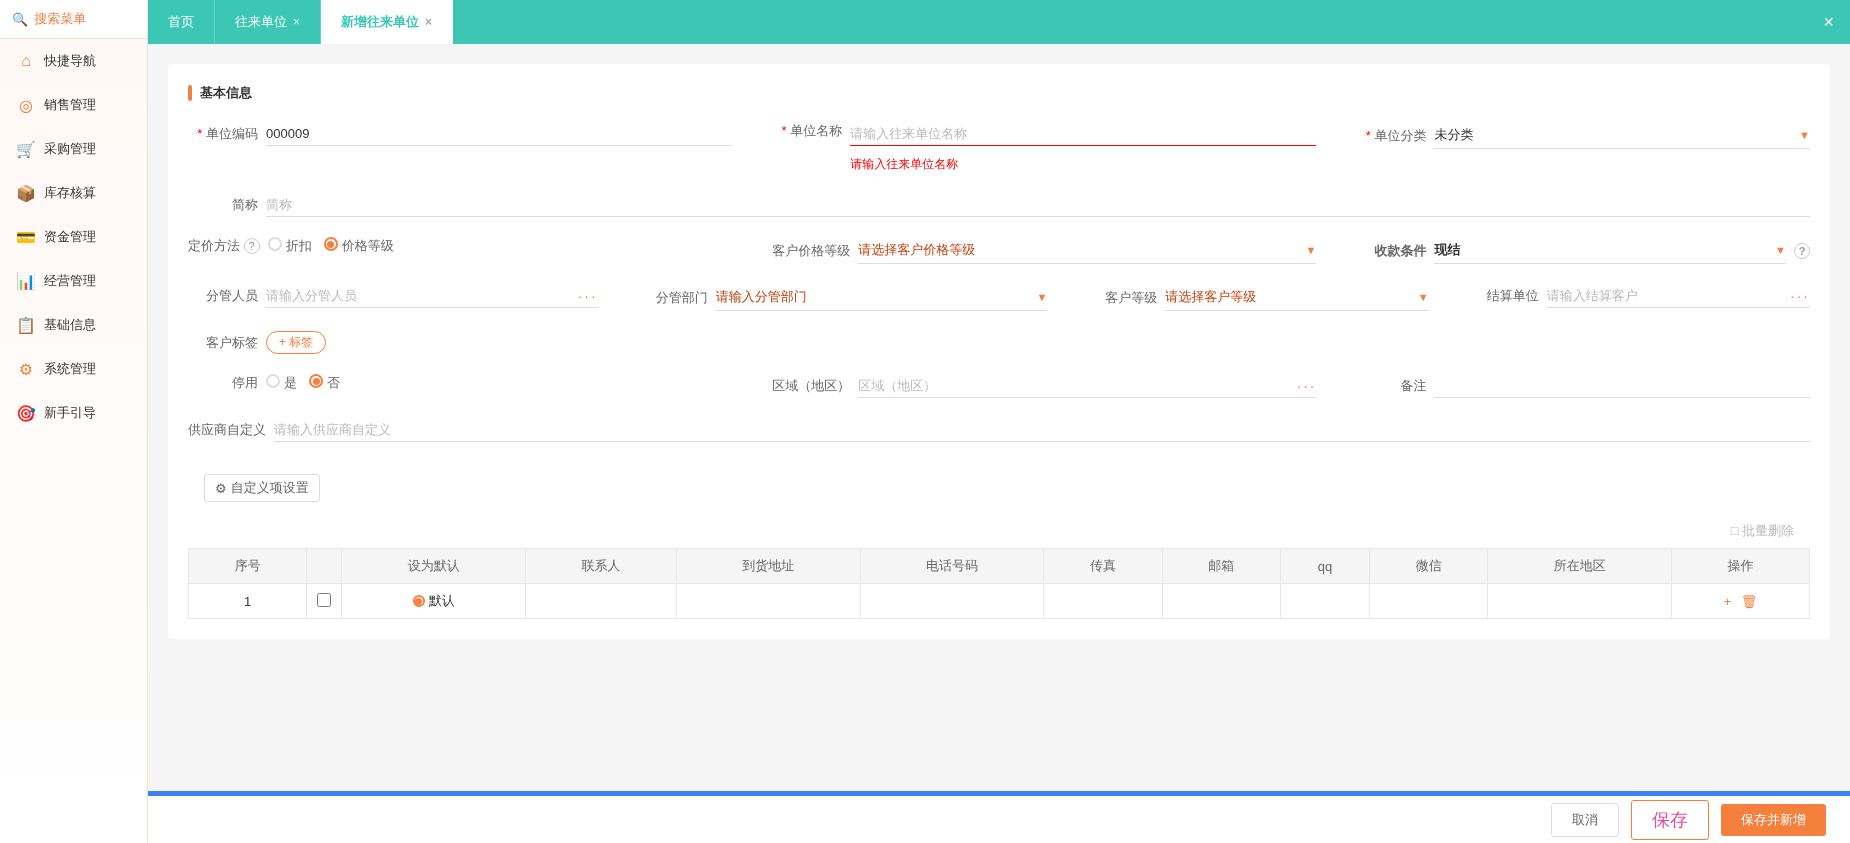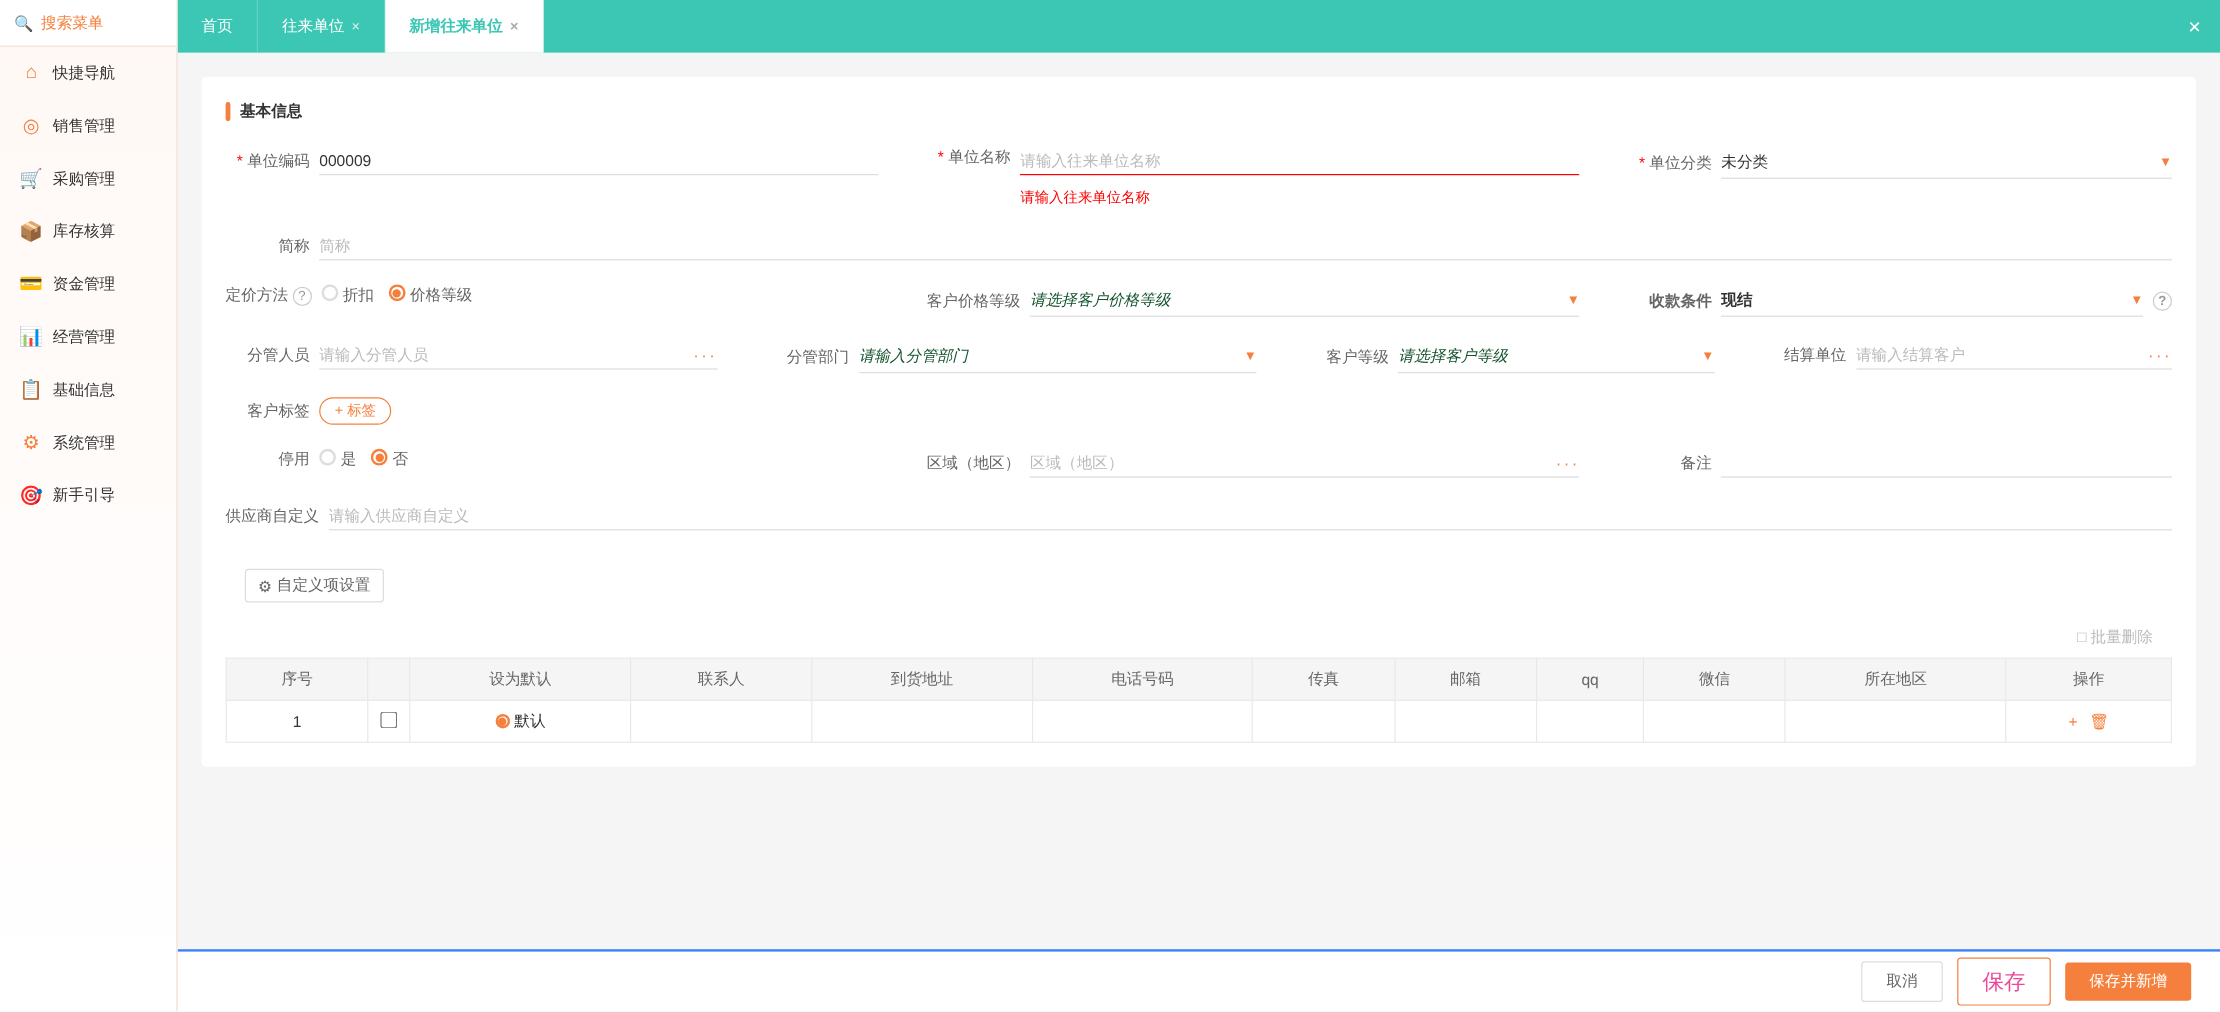--- a/index.html
+++ b/index.html
@@ -196,23 +196,22 @@
       flex: 1;
       cursor: pointer;
     }
     .form-select .select-val {
       flex: 1;
       color: #333;
       font-size: 13px;
     }
     .form-select .select-placeholder {
       flex: 1;
-      color: #14532d;
-      font-size: 13px;
-      font-style: italic;
+      color: #c2410c;
+      font-size: 13px;
     }
     .form-select .arrow { color: #f5803e; font-size: 11px; }
 
     
     .radio-group { display: flex; align-items: center; gap: 12px; }
     .radio-item { display: flex; align-items: flex-start; gap: 4px; cursor: pointer; color: #666; }
     .radio-circle {
       width: 14px; height: 14px;
       border-radius: 50%;
       border: 2px solid #ddd;
@@ -298,21 +297,21 @@
     .checkbox {
       width: 14px; height: 14px;
       border: 1px solid #ddd;
       cursor: pointer;
     }
 
     
     .bottom-bar {
       height: 52px;
       background: #fff;
-      border-top: 2px solid #3b82f6;
+      border-top: 5px solid #3b82f6;
       display: flex;
       align-items: center;
       justify-content: flex-end;
       padding: 0 24px;
       gap: 12px;
       flex-shrink: 0;
     }
     .btn-cancel {
       padding: 7px 20px;
       border: 1px solid #ddd;

